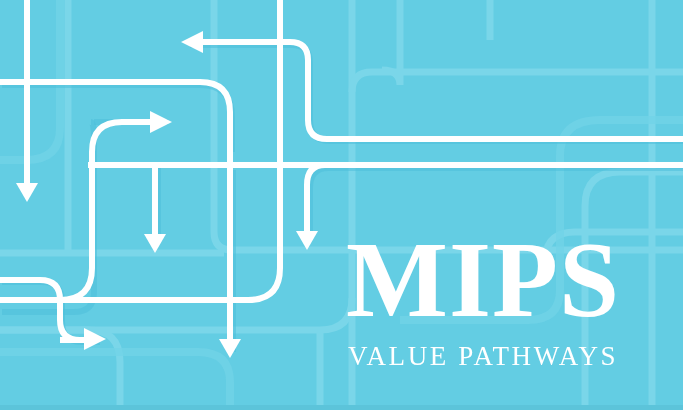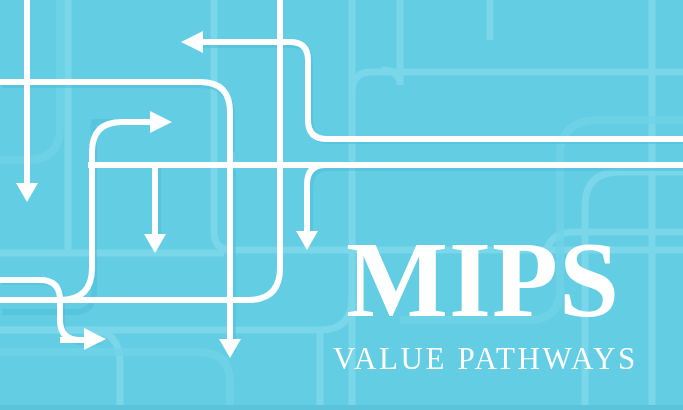--- a/index.html
+++ b/index.html
@@ -39,21 +39,21 @@
     font-size: 108px;
     line-height: 0.92;
     color: #ffffff;
     letter-spacing: 1px;
     margin: 0;
     white-space: nowrap;
   }
   #subtitle {
     font-family: "Liberation Serif", "DejaVu Serif", serif;
     font-weight: normal;
-    font-size: 31px;
+    font-size: 27px;
     line-height: 1;
     color: #ffffff;
     letter-spacing: 2.6px;
     margin: 14px 0 0 0;
     white-space: nowrap;
   }
   .faint { stroke: #7ad6e9; fill: none; }
   .faint2 { stroke: #72d3e7; fill: none; }
   .wline { stroke: #ffffff; fill: none; stroke-width: 6; }
   .warrow { fill: #ffffff; }

